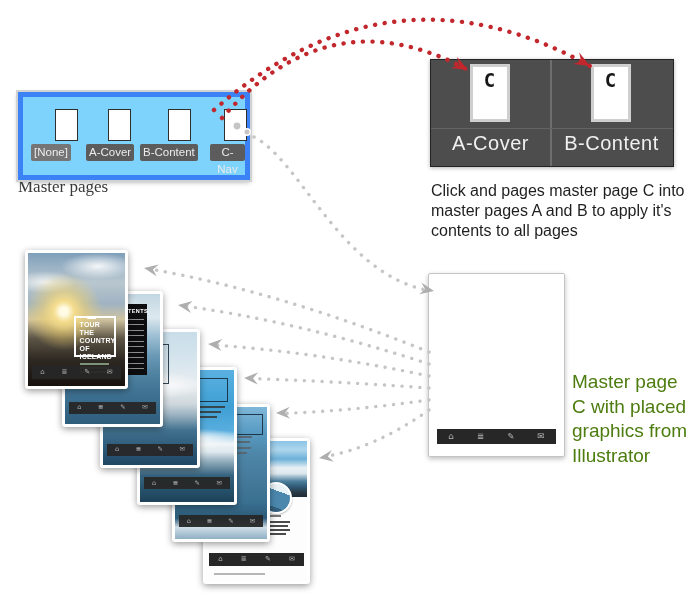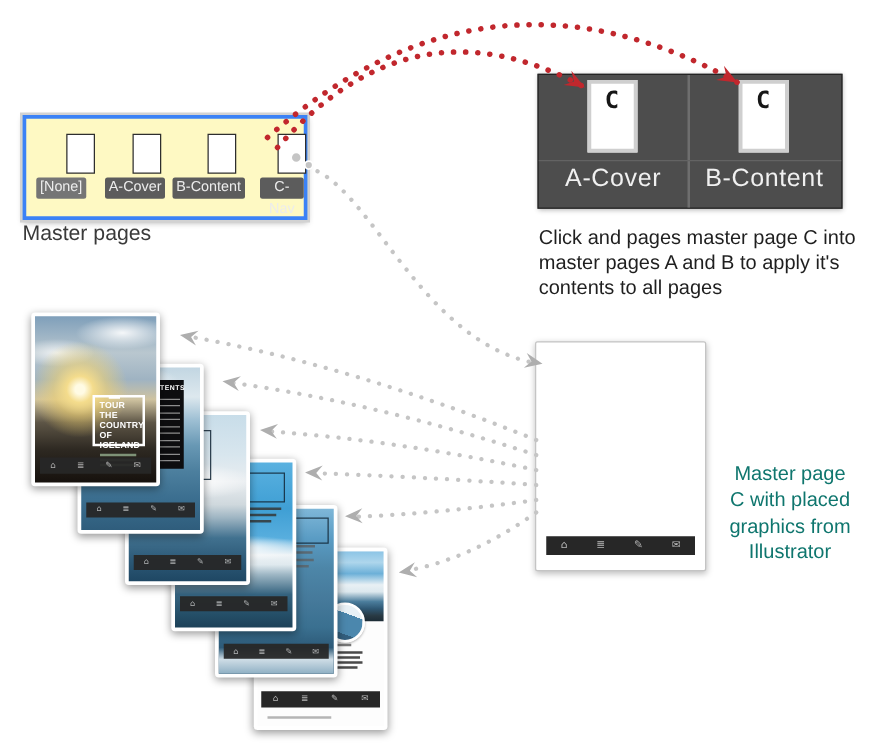--- a/index.html
+++ b/index.html
@@ -1,21 +1,21 @@
 <!DOCTYPE html>
 <html><head>
 <meta charset="utf-8">
 <style>
   html,body{margin:0;padding:0;background:#fff;}
   #canvas{position:relative;width:700px;height:597px;background:#fff;overflow:hidden;
           font-family:"Liberation Sans",sans-serif;}
 
   
   .pages-panel{position:absolute;left:18px;top:92px;width:222px;height:78px;z-index:10;
-    background:#fef9c3;border:3px solid #3b82f6;box-shadow:0 0 0 2px #d2d2d2,0 2px 5px rgba(0,0,0,.35);}
+    background:#7dd3fc;border:5px solid #3b82f6;box-shadow:0 0 0 2px #d2d2d2,0 2px 5px rgba(0,0,0,.35);}
   .pages-panel .thumb{position:absolute;top:13px;width:21px;height:30px;background:#fff;
     box-shadow:0 0 0 1px #2e2e2e;}
   .pages-panel .plabel{position:absolute;top:47px;height:17px;line-height:17px;font-size:11.5px;
     color:#ececec;text-align:center;background:#5c5c5c;border-radius:2px;padding:0 3px;}
   .pages-panel .plabel.none{background:#757575;}
 
   .masters-panel{position:absolute;left:430px;top:59px;width:242px;height:106px;z-index:10;
     background:#4d4d4d;border:1px solid #242424;box-shadow:0 1px 4px rgba(0,0,0,.3);}
   .masters-panel .vdiv{position:absolute;left:119px;top:0;width:2px;height:100%;background:#6e6e6e;}
   .masters-panel .hdiv{position:absolute;left:0;top:68px;width:100%;height:1px;background:#636363;}
@@ -24,22 +24,22 @@
     border:3px solid #cfcfcf;box-sizing:border-box;text-align:center;}
   .mcell .cletter{display:block;margin-top:2px;font-size:19px;font-weight:600;color:#161616;
     font-family:"DejaVu Sans Mono","DejaVu Sans",monospace;letter-spacing:1px;}
   .mcell .mlabel{position:absolute;left:0;right:0;top:72px;text-align:center;font-size:20px;
     color:#f0f0f0;letter-spacing:.5px;}
 
   
   .caption{position:absolute;color:#3a3a3a;font-size:17px;z-index:5;}
   .instruction{position:absolute;left:431px;top:181px;width:258px;font-size:16px;line-height:1.24;
     color:#1f1f1f;white-space:pre-line;z-index:5;}
-  .mp-caption{position:absolute;left:572px;top:370px;width:120px;font-size:16px;line-height:1.3;
-    color:#0f766e;white-space:pre-line;z-index:5;text-align:center;}
+  .mp-caption{position:absolute;left:572px;top:370px;width:120px;font-size:19px;line-height:1.3;
+    color:#4d7c0f;white-space:pre-line;z-index:5;}
 
   
   .master-c{position:absolute;left:428px;top:273px;width:135px;height:182px;background:#fff;
     border:1px solid #c4c4c4;border-radius:2px;box-shadow:0 2px 5px rgba(0,0,0,.25);z-index:8;}
 
   
   .nbar{position:absolute;background:#272727;display:flex;justify-content:space-around;
     align-items:center;color:#b9b9b9;font-family:"DejaVu Sans",sans-serif;}
   .nbar span{line-height:1;}
 
@@ -113,21 +113,21 @@
   <div class="pages-panel">
     <div class="thumb" style="left:33px;"></div>
     <div class="thumb" style="left:86px;"></div>
     <div class="thumb" style="left:146px;"></div>
     <div class="thumb" style="left:202px;"></div>
     <span class="plabel none" style="left:8px;">[None]</span>
     <span class="plabel" style="left:63px;">A-Cover</span>
     <span class="plabel" style="left:117px;">B-Content</span>
     <span class="plabel" style="left:187px;">C-Nav</span>
   </div>
-  <div class="caption" style="left:18px;top:177px;">Master pages</div>
+  <div class="caption" style="left:18px;top:177px;font-family:Liberation Serif, serif;">Master pages</div>
 
   <div class="masters-panel">
     <div class="vdiv"></div>
     <div class="hdiv"></div>
     <div class="mcell" style="left:0;">
       <div class="mthumb">
         <span class="cletter">C</span>
       </div>
       <div class="mlabel">A-Cover</div>
     </div>

